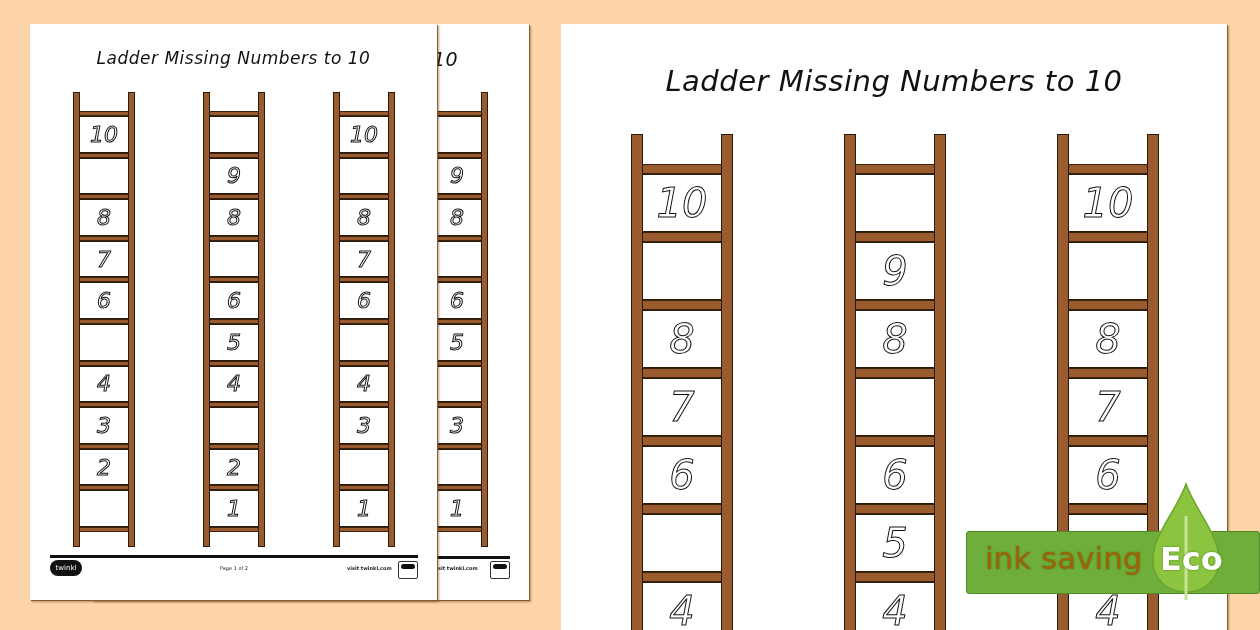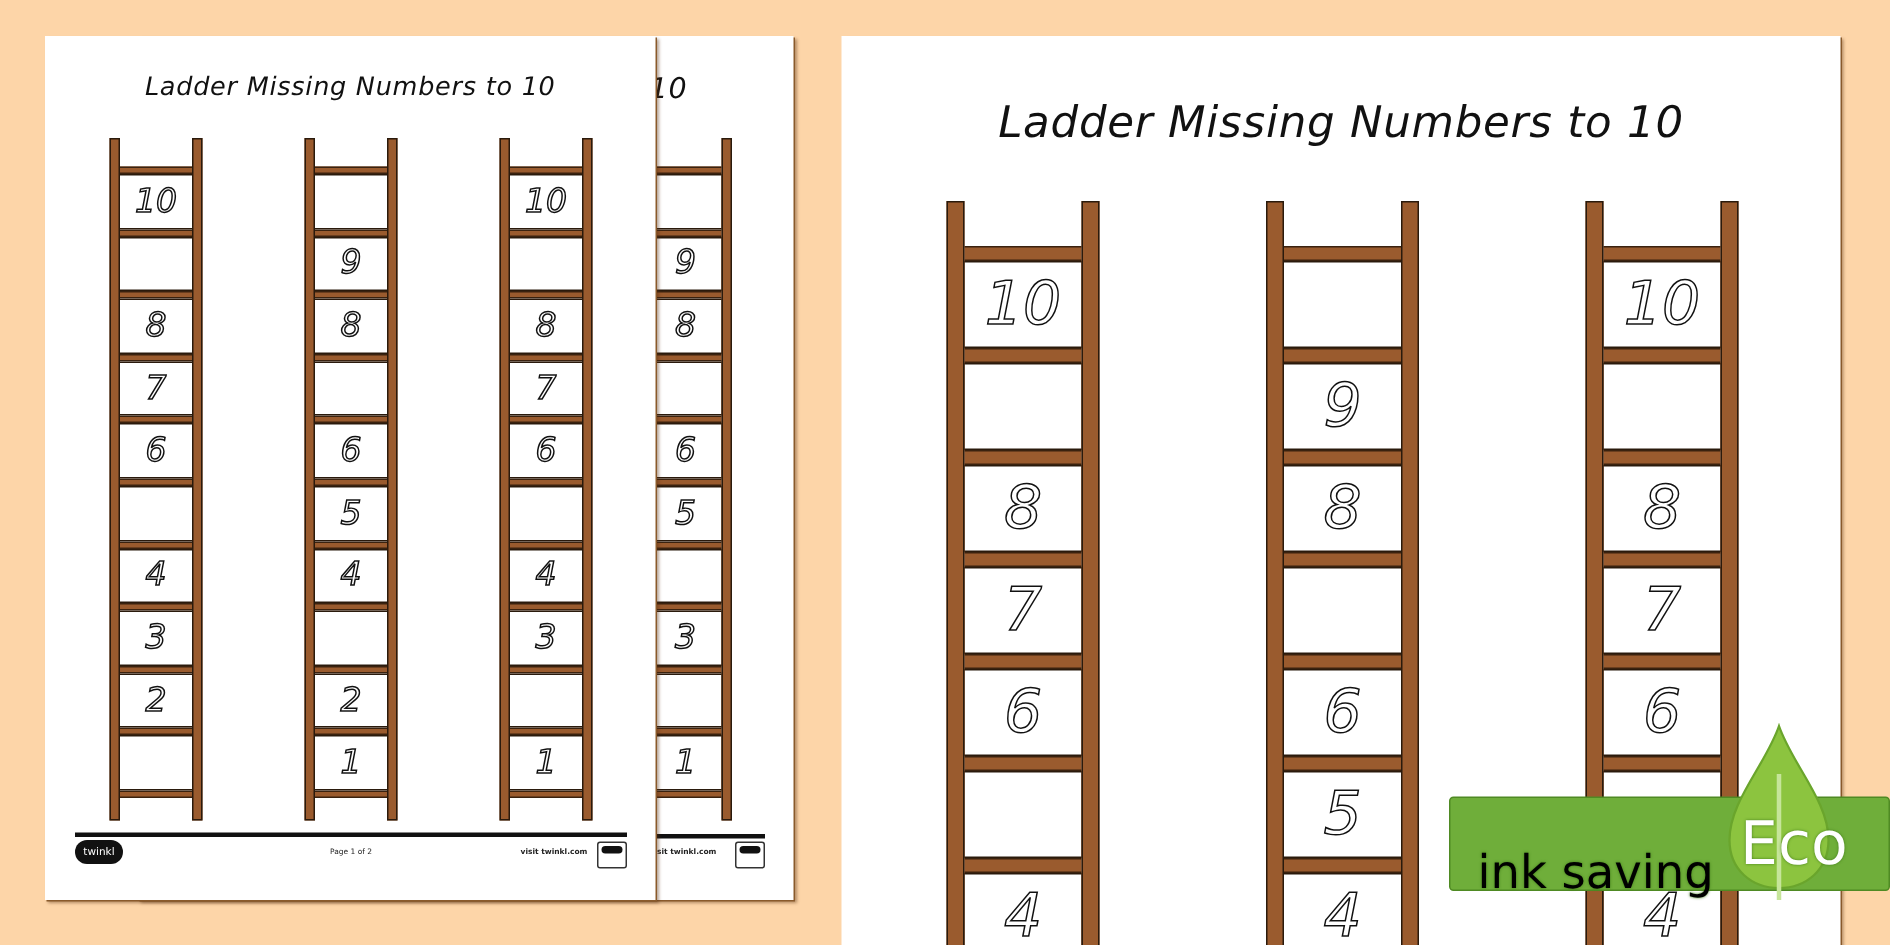--- a/index.html
+++ b/index.html
@@ -44,30 +44,29 @@
     position:absolute; width:18px; height:16px; border:1px solid #333; border-radius:2px; background:#fff;
   }
   .badge-icon::before { content:""; position:absolute; left:2px; right:2px; top:2px; height:5px; background:#111; border-radius:3px; }
 
   
   .eco-band {
     position:absolute; left:966px; top:531px; width:294px; height:63px;
     background:#6fae3a; border:1px solid #4f8a23; border-radius:3px; box-sizing:border-box;
   }
   .eco-text {
-    position:absolute; left:985px; top:540px; font-size:31px; color:#000000;
+    position:absolute; left:985px; top:540px; font-size:31px; color:#a16207;
     font-family:"DejaVu Sans", sans-serif; white-space:nowrap;
     text-shadow:0 0 2px #3f7a18;
-    margin-top:24px;
   }
   .eco-drop {
     position:absolute; left:1149px; top:482px; width:74px; height:118px;
   }
   .eco-label {
-    position:absolute; left:1160px; top:540px; font-size:40px; font-weight:normal; color:#fff;
+    position:absolute; left:1160px; top:540px; font-size:32px; font-weight:bold; color:#fff;
     font-family:"DejaVu Sans", sans-serif; text-shadow:0 0 2px #3f7a18;
   }
 </style>
 </head>
 <body>
 
 <div class="page" style="left:92px; top:24px; width:437px; height:576px;">
   <div class="page-title" style="left:341px; right:auto; top:24px; font-size:19px;">10</div>
   <div id="back-ladder">
       <div class="ladder" style="left: 334px; top: 68px; width: 62px; height: 455px;">

